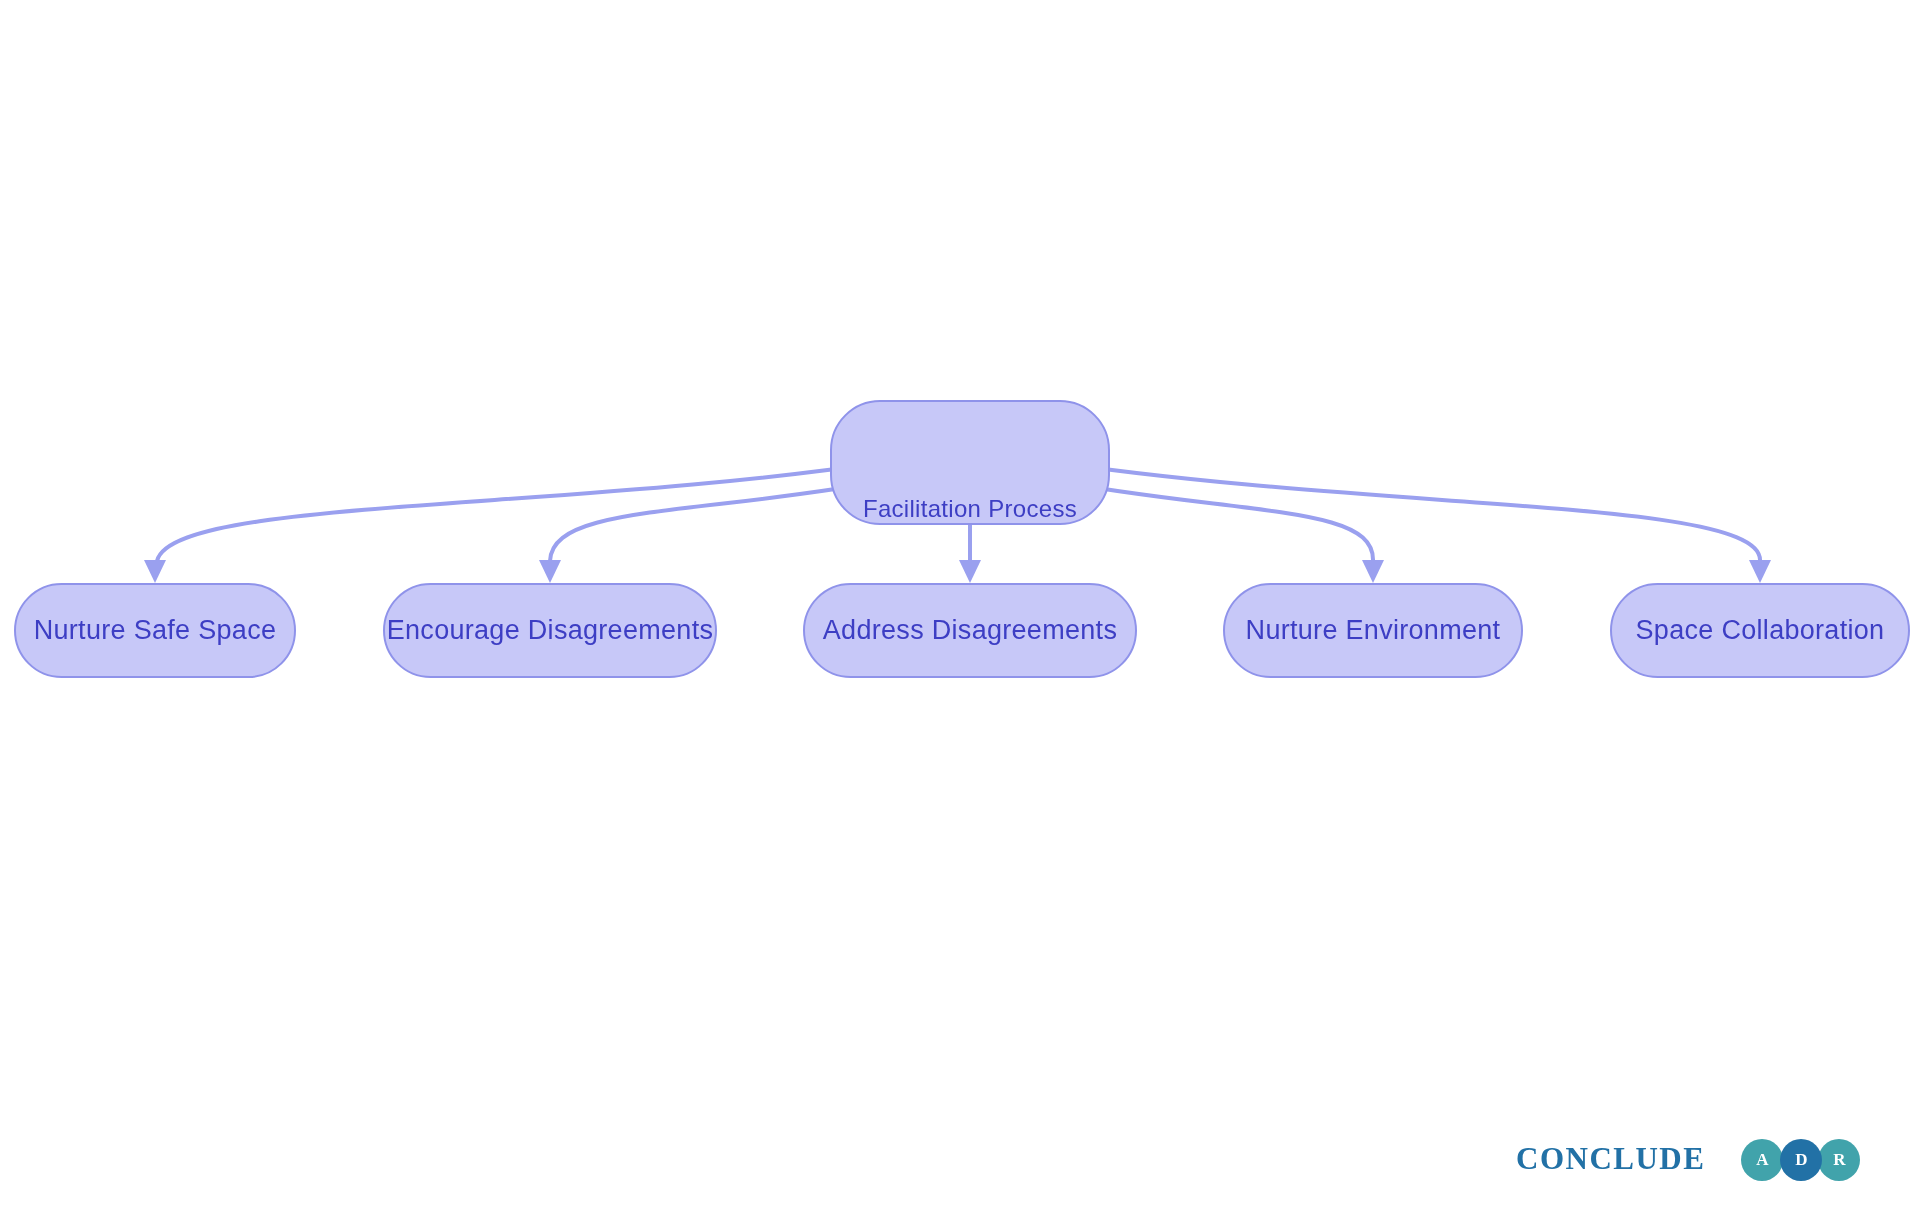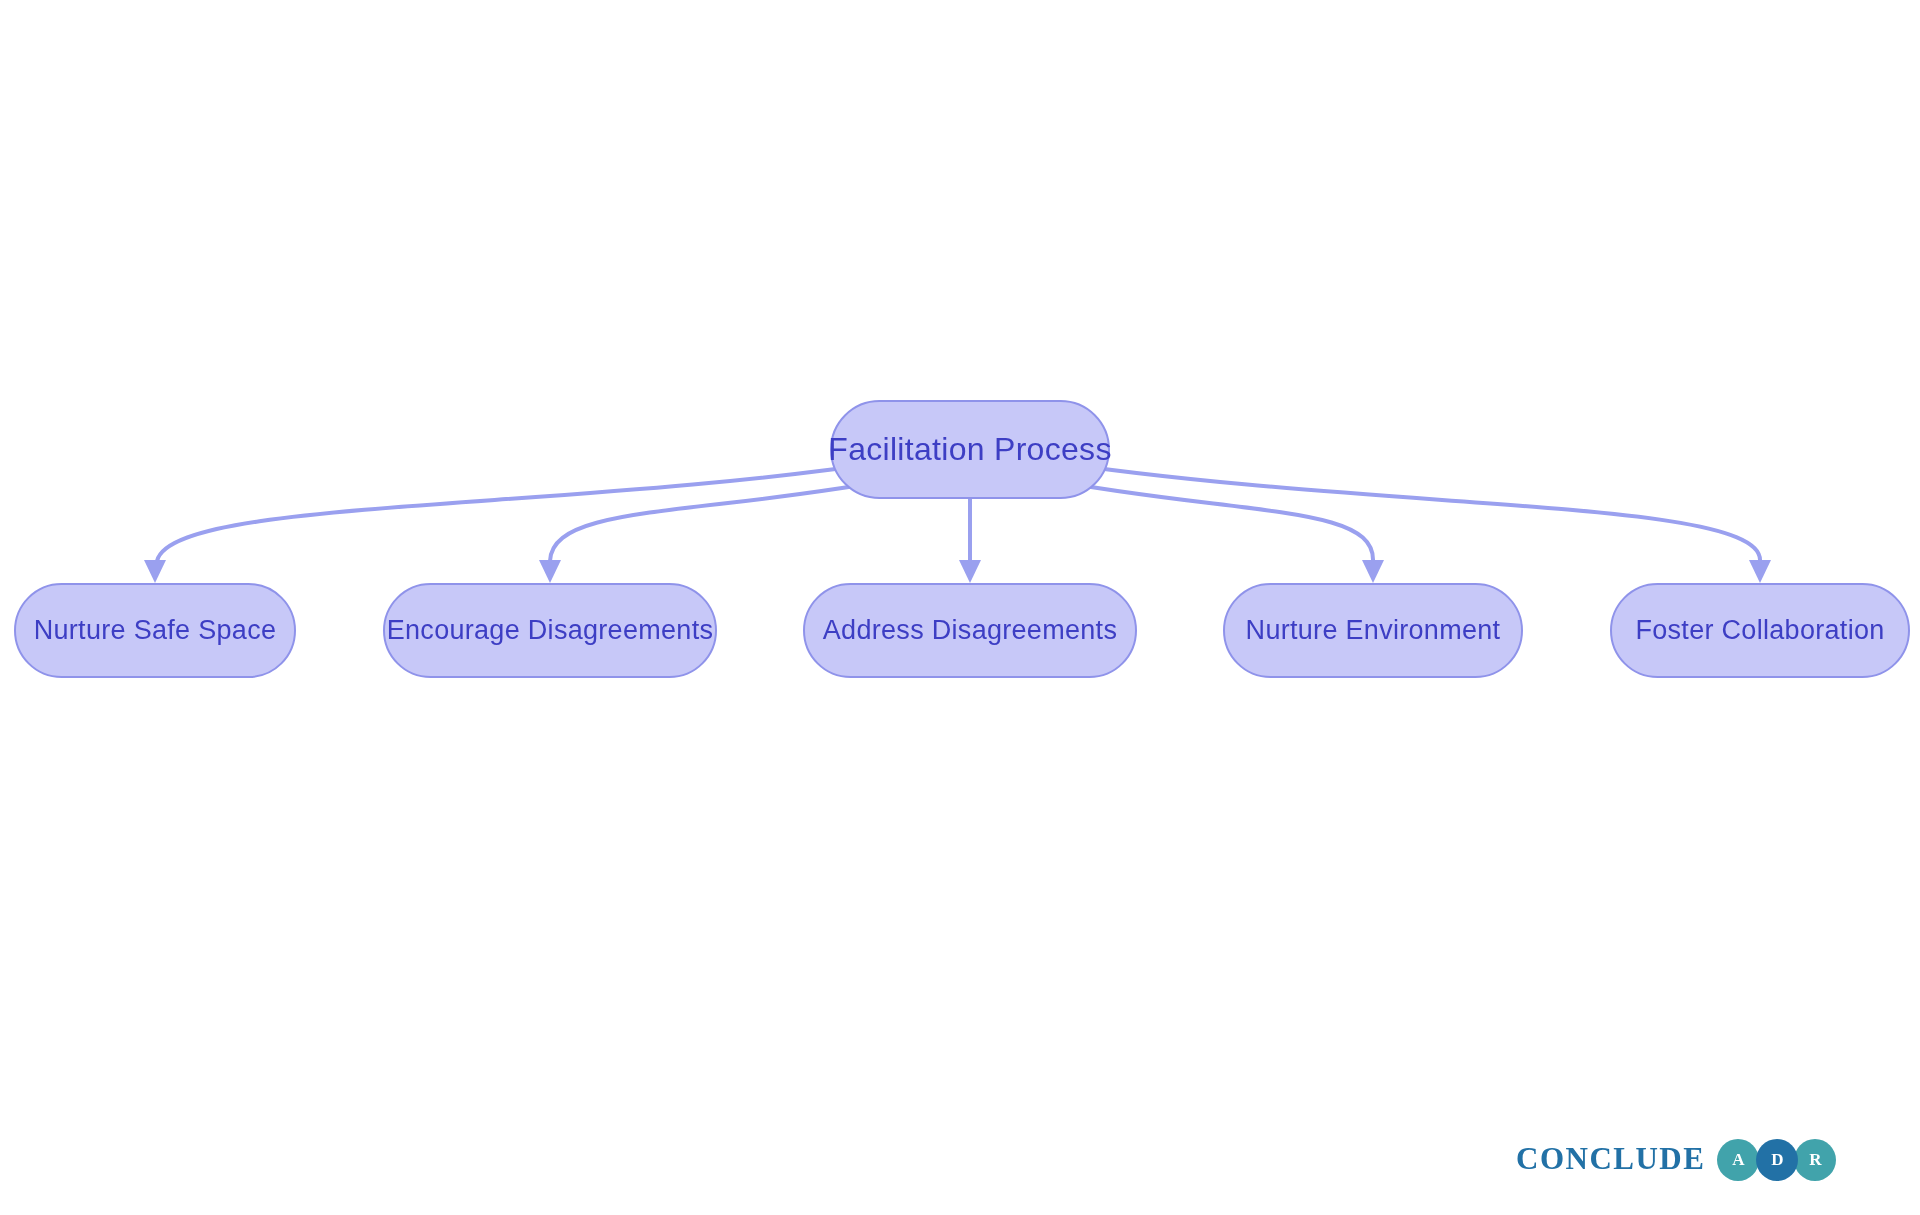--- a/index.html
+++ b/index.html
@@ -33,22 +33,23 @@
     justify-content: center;
     color: #3d3ec4;
     font-size: 27px;
     white-space: nowrap;
     letter-spacing: 0.3px;
   }
   .node.root {
     left: 830px;
     top: 400px;
     width: 280px;
-    height: 99px;
-    font-size: 32px;
+    height: 125px;
+    font-size: 24px;
+    align-items: flex-end;
   }
   .node.c1 { left: 14px;   top: 583px; width: 282px; height: 95px; }
   .node.c2 { left: 383px;  top: 583px; width: 334px; height: 95px; }
   .node.c3 { left: 803px;  top: 583px; width: 334px; height: 95px; }
   .node.c4 { left: 1223px; top: 583px; width: 300px; height: 95px; }
   .node.c5 { left: 1610px; top: 583px; width: 300px; height: 95px; }
 
   .logo {
     position: absolute;
     left: 1516px;
@@ -56,21 +57,21 @@
     height: 52px;
     display: flex;
     align-items: center;
   }
   .wordmark {
     font-family: "Liberation Serif", "DejaVu Serif", serif;
     font-weight: bold;
     font-size: 31px;
     letter-spacing: 1.5px;
     color: #2271a6;
-    margin-right: 12px;
+    margin-right: 36px;
   }
   .badges {
     position: relative;
     width: 120px;
     height: 44px;
   }
   .badge {
     position: absolute;
     top: 2px;
     width: 42px;
@@ -122,21 +123,21 @@
 
   <div class="node c3">
     <span>Address Disagreements</span>
   </div>
 
   <div class="node c4">
     <span>Nurture Environment</span>
   </div>
 
   <div class="node c5">
-    <span>Foster Collaboration</span>
+    <span>Space Collaboration</span>
   </div>
 
   <div class="logo">
     <span class="wordmark">CONCLUDE</span>
     <span class="badges">
       <span class="badge a">A</span>
       <span class="badge d">D</span>
       <span class="badge r">R</span>
     </span>
   </div>

